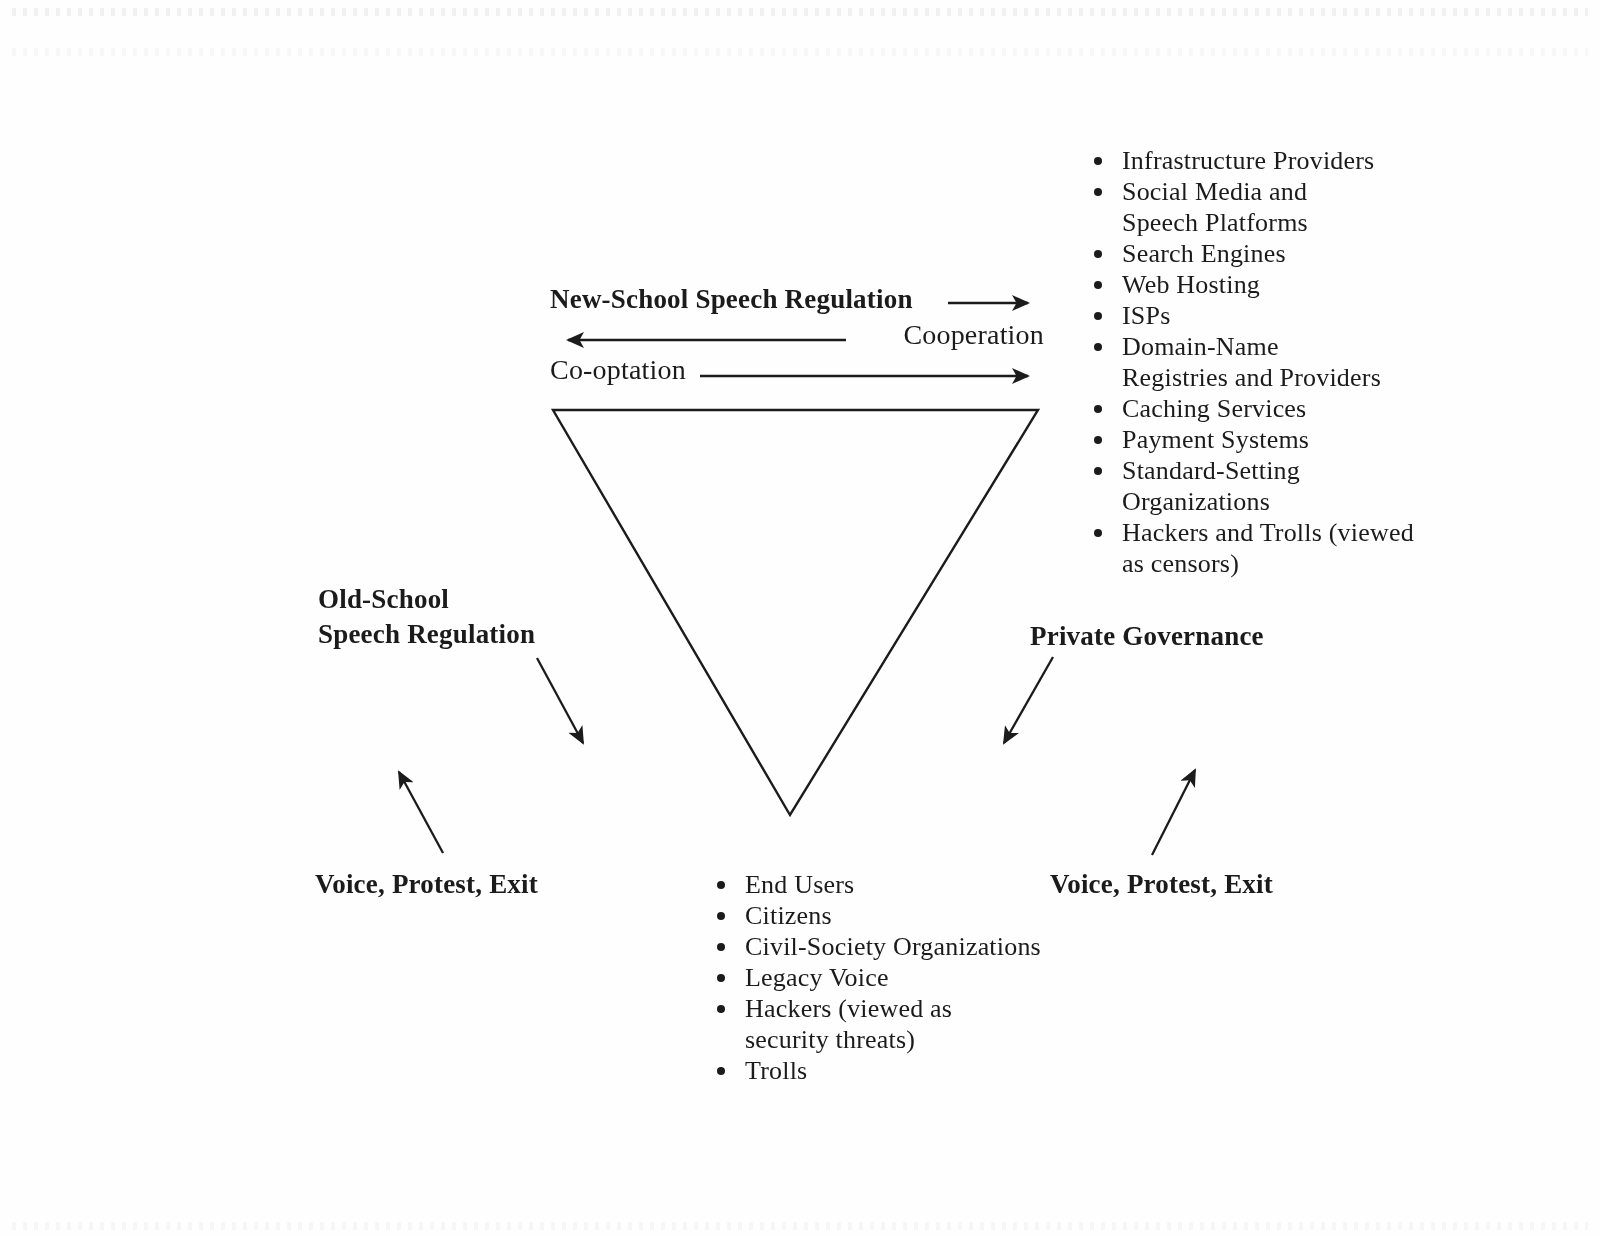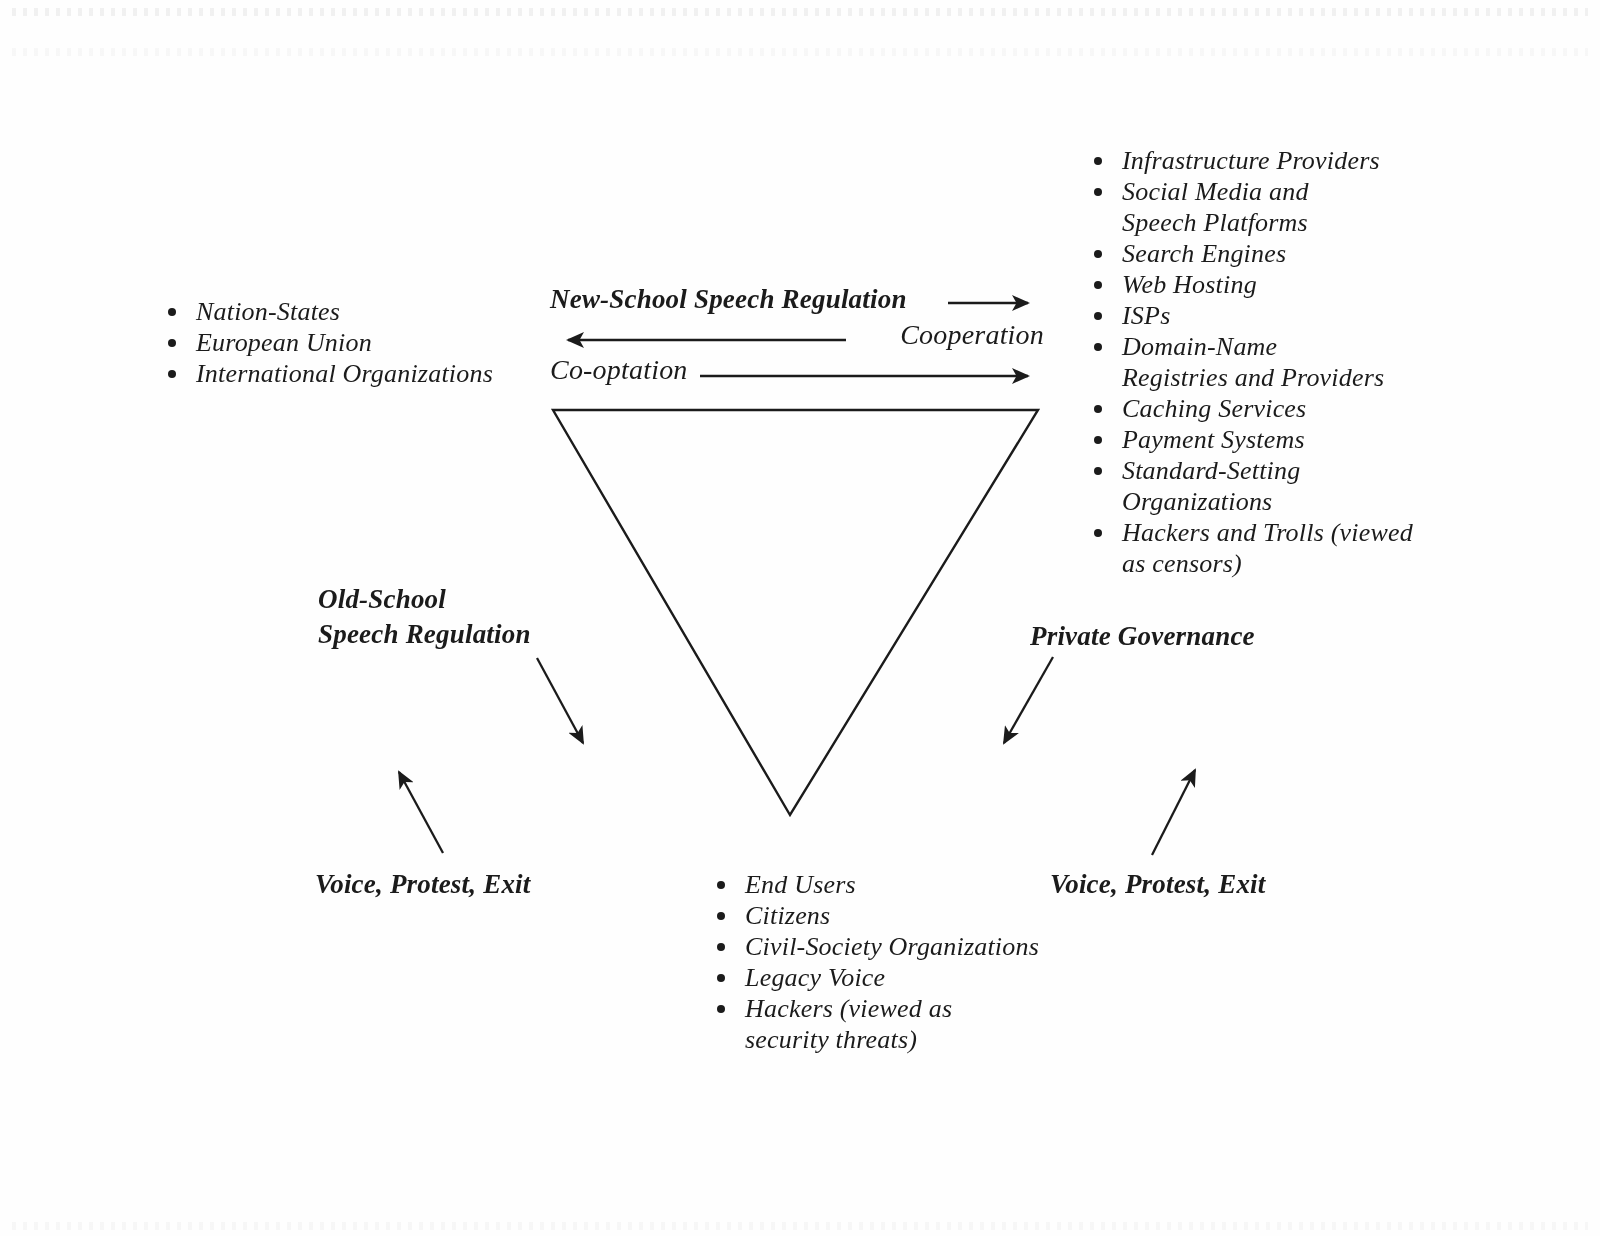--- a/index.html
+++ b/index.html
@@ -26,21 +26,21 @@
     position: absolute;
     left: 12px;
     right: 12px;
     height: 8px;
     background: repeating-linear-gradient(90deg, #e6e6e6 0 4px, transparent 4px 11px);
   }
   .scanline.s1 { top: 8px;  opacity: .55; }
   .scanline.s2 { top: 48px; opacity: .28; }
   .scanline.s3 { top: 1222px; opacity: .30; }
 
-  .abs { position: absolute; font-style: italic; }
+  .abs { position: absolute; }
 
   .heading {
     font-weight: bold;
     font-size: 27px;
     line-height: 34px;
     white-space: pre-line;
     letter-spacing: 0.2px;
   }
   .lbl {
     font-size: 28px;
@@ -116,25 +116,20 @@
 
     <line x1="1152" y1="855" x2="1195" y2="770" stroke="#1b1b1b" stroke-width="2.3" marker-end="url(#ah)"></line>
   </svg>
 
   <div class="abs heading" id="new-school-header">New-School Speech Regulation</div>
 
   <div class="abs lbl" id="cooperation-label">Cooperation</div>
 
   <div class="abs lbl" id="cooptation-label">Co-optation</div>
 
-  <ul class="abs blist" id="nation-states-list">
-      <li>Nation-States</li>
-      <li>European Union</li>
-      <li>International Organizations</li>
-    </ul>
 
   <ul class="abs blist" id="infrastructure-list">
       <li>Infrastructure Providers</li>
       <li>Social Media and
 Speech Platforms</li>
       <li>Search Engines</li>
       <li>Web Hosting</li>
       <li>ISPs</li>
       <li>Domain-Name
 Registries and Providers</li>
@@ -146,20 +141,21 @@
 as censors)</li>
     </ul>
 
   <ul class="abs blist" id="users-list">
       <li>End Users</li>
       <li>Citizens</li>
       <li>Civil-Society Organizations</li>
       <li>Legacy Voice</li>
       <li>Hackers (viewed as
 security threats)</li>
+      <li>Trolls</li>
     </ul>
 
   <div class="abs heading" id="old-school-label">Old-School
 Speech Regulation</div>
 
   <div class="abs heading" id="private-gov-label">Private Governance</div>
 
   <div class="abs heading" id="voice-left-label">Voice, Protest, Exit</div>
 
   <div class="abs heading" id="voice-right-label">Voice, Protest, Exit</div>

